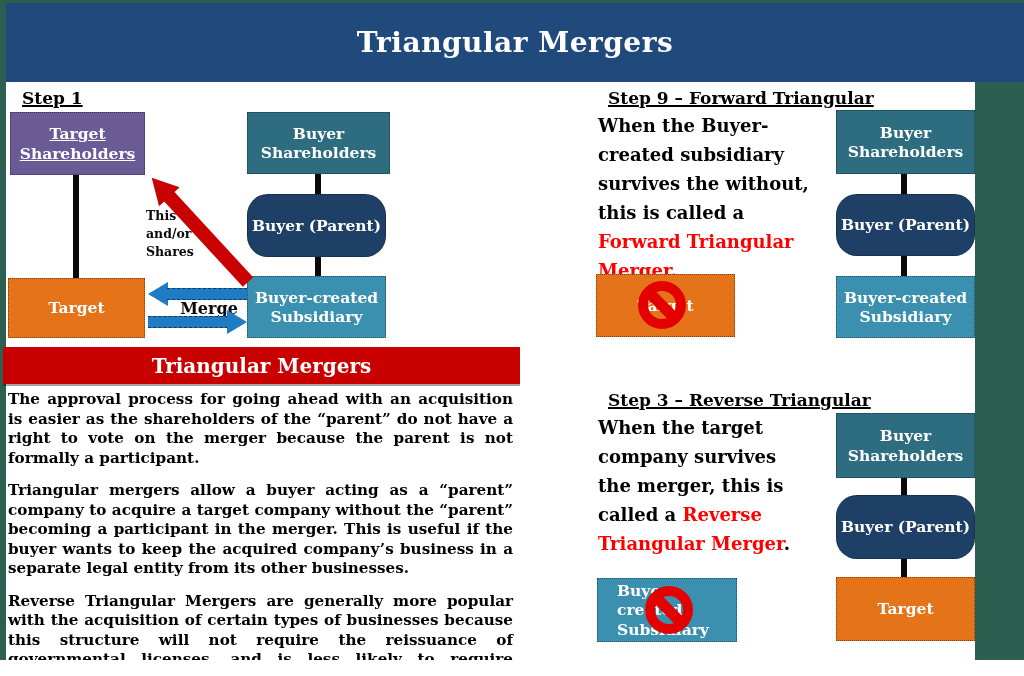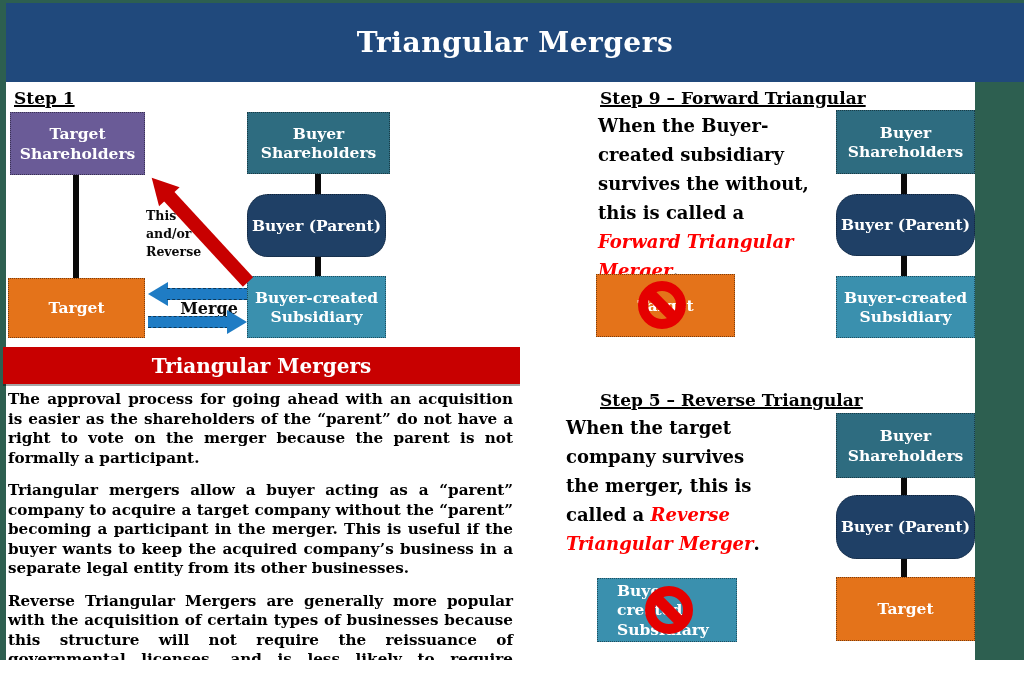--- a/index.html
+++ b/index.html
@@ -9,27 +9,27 @@
     font-family:"DejaVu Serif","Liberation Serif",serif;
     font-weight:bold;color:#000;
   }
   .content-bg{position:absolute;left:6px;top:82px;width:969px;height:583px;background:#ffffff;}
   .banner{
     position:absolute;left:6px;top:3px;width:1018px;height:79px;
     background:var(--banner_blue,#20497c);display:flex;align-items:center;justify-content:center;
   }
   .banner-title{color:#fff;font-size:28px;letter-spacing:.5px;}
   .abs{position:absolute;}
-  .step-head{font-size:17px;text-decoration:underline;text-decoration-thickness:2px;white-space:nowrap;}
+  .step-head{font-size:17px;text-decoration:underline;text-decoration-thickness:2px;white-space:nowrap;margin-left:8px;}
   .ebox{
     position:absolute;display:flex;align-items:center;justify-content:center;text-align:center;
     color:#fff;font-size:15.5px;line-height:1.25;outline:1px dotted rgba(0,0,0,.45);outline-offset:-1px;
     padding:2px 4px;box-sizing:border-box;
   }
-  .purple{background:var(--purple,#6a5b97);}
+  .purple{background:var(--purple,#6a5b97);text-decoration:underline;}
   .teal{background:var(--teal,#2e6c80);}
   .navy{background:var(--navy,#1f4066);border-radius:21px;}
   .ltteal{background:var(--light_teal,#3a90ae);}
   .orange{background:var(--orange,#e4731a);}
   .vline{position:absolute;background:#0a0a0a;}
   
   .red-arrow{position:absolute;left:248px;top:282px;width:142px;height:0;transform-origin:0 0;transform:rotate(-132.7deg);}
   .red-arrow .shaft{position:absolute;left:0;top:-7px;width:118px;height:14px;background:var(--red,#c80000);}
   .red-arrow .head{position:absolute;left:116px;top:-14px;width:0;height:0;
     border-top:14px solid transparent;border-bottom:14px solid transparent;border-left:26px solid var(--red,#c80000);}
@@ -40,21 +40,21 @@
   .cash-label{position:absolute;left:146px;top:207px;font-size:12.5px;line-height:18px;color:#0a0a0a;}
   .merge-label{position:absolute;left:168px;top:299px;width:82px;text-align:center;font-size:16px;color:#0a0a0a;}
   .red-banner{
     position:absolute;left:3px;top:347px;width:517px;height:37px;background:var(--red,#c80000);
     display:flex;align-items:center;justify-content:center;box-shadow:0 2px 0 rgba(0,0,0,.35);
   }
   .red-banner span{color:#fff;font-size:20px;}
   .body-text{position:absolute;left:8px;top:390px;width:505px;font-size:15.2px;line-height:19.5px;text-align:justify;}
   .body-text p{margin:0 0 13px 0;}
   .s2para{position:absolute;font-size:18px;line-height:29px;}
-  .redtxt{color:var(--text_red,#ff0000);font-style:italic;}
+  .redtxt{color:var(--text_red,#ff0000);}
   .no-entry{position:absolute;width:48px;height:48px;}
   .no-entry .ring{position:absolute;left:0;top:0;width:48px;height:48px;border-radius:50%;border:10px solid var(--sign_red,#e50000);box-sizing:border-box;}
   .no-entry .bar{position:absolute;left:2px;top:19px;width:44px;height:11px;background:var(--sign_red,#e50000);transform:rotate(45deg);}
   .left-align{justify-content:flex-start;text-align:left;padding-left:20px;}
 </style>
 </head>
 <body>
 
 <div class="canvas">
 
@@ -86,21 +86,21 @@
   <div class="vline" style="left:315px;top:174px;width:6px;height:20px;"></div>
   <div class="vline" style="left:315px;top:257px;width:6px;height:19px;"></div>
 
   <div class="red-arrow">
     <div class="shaft"></div>
     <div class="head"></div>
   </div>
   <div class="cash-label">
     <div>This</div>
     <div>and/or</div>
-    <div>Reverse</div>
+    <div>Shares</div>
   </div>
 
   <div class="b-head-left" style="left:148px;top:282px;"></div>
   <div class="b-shaft" style="left:167px;top:288px;width:80px;height:12px;"></div>
   <div class="merge-label">Merge</div>
   <div class="b-shaft" style="left:148px;top:316px;width:80px;height:12px;"></div>
   <div class="b-head-right" style="left:227px;top:310px;"></div>
 
   <div class="red-banner">
     <span>Triangular Mergers</span>
@@ -129,22 +129,22 @@
   </div>
 
   <div class="ebox orange" style="left:596px;top:274px;width:139px;height:63px;">
     <span>Target</span>
     <div class="no-entry" style="left:42px;top:7px;">
       <div class="bar"></div>
       <div class="ring"></div>
     </div>
   </div>
 
-  <div class="abs step-head" style="left:600px;top:390px;">Step 5 – Reverse Triangular</div>
-  <div class="s2para" style="left:566px;top:413px;width:205px;">
+  <div class="abs step-head" style="left:600px;top:390px;">Step 3 – Reverse Triangular</div>
+  <div class="s2para" style="left:598px;top:413px;width:205px;">
     <span>When the target company survives the merger, this is called a </span><span class="redtxt">Reverse Triangular Merger</span><span>.</span>
   </div>
 
   <div class="ebox teal" style="left:836px;top:413px;width:139px;height:65px;">
     <span>Buyer Shareholders</span>
   </div>
   <div class="vline" style="left:901px;top:478px;width:6px;height:17px;"></div>
   <div class="ebox navy" style="left:836px;top:495px;width:139px;height:64px;">
     <span>Buyer (Parent)</span>
   </div>

